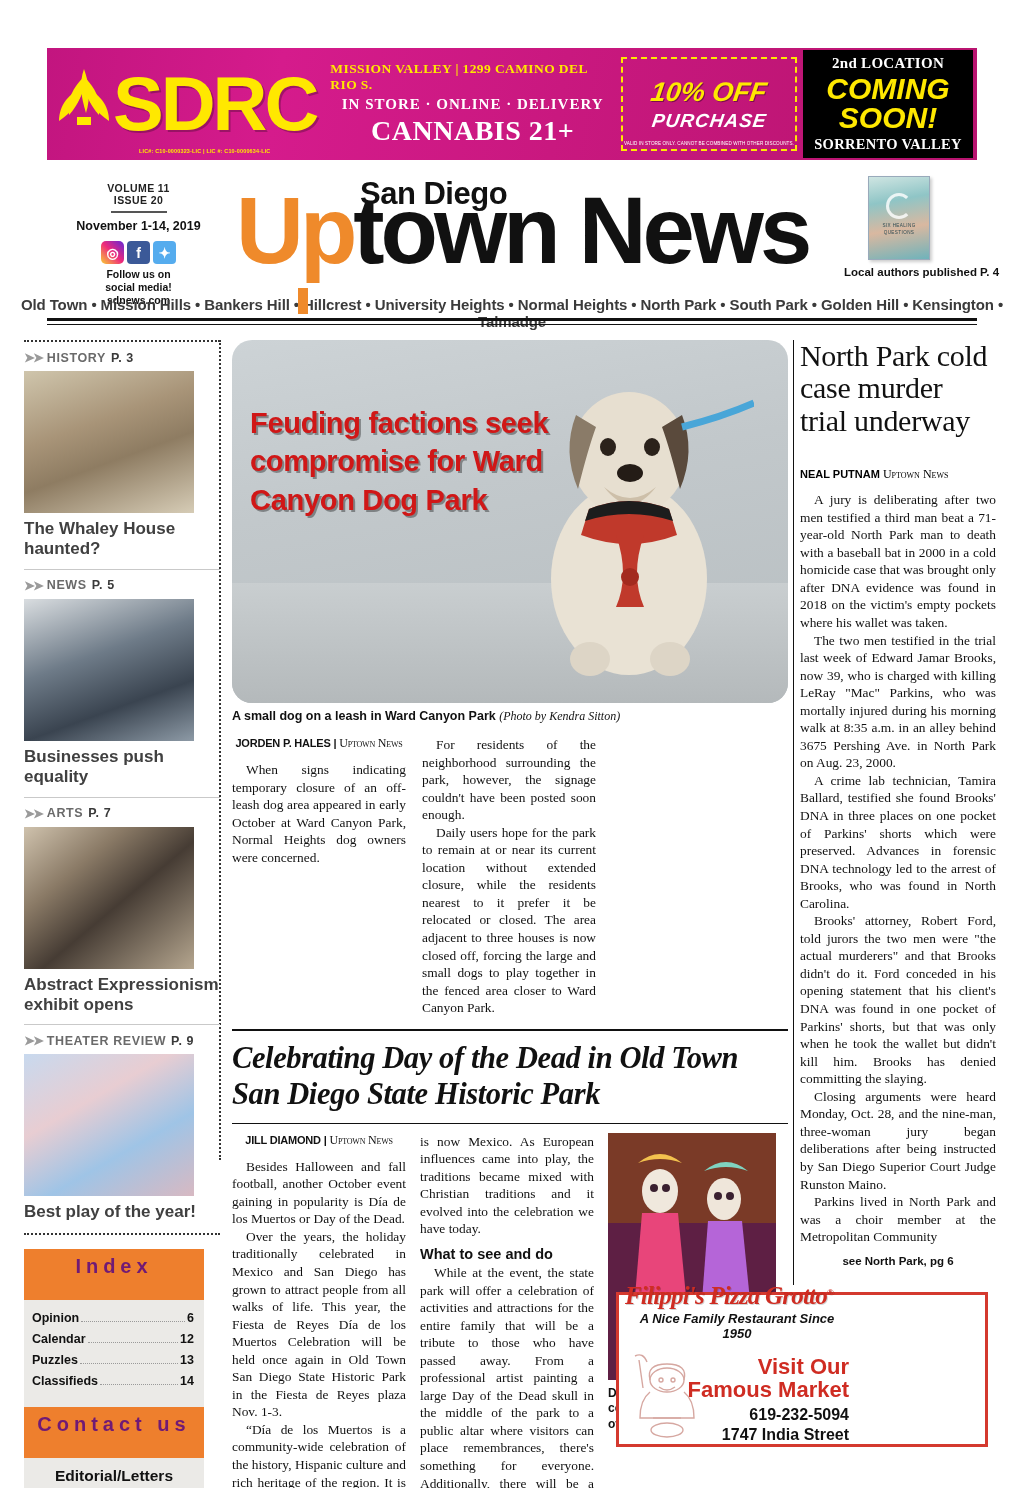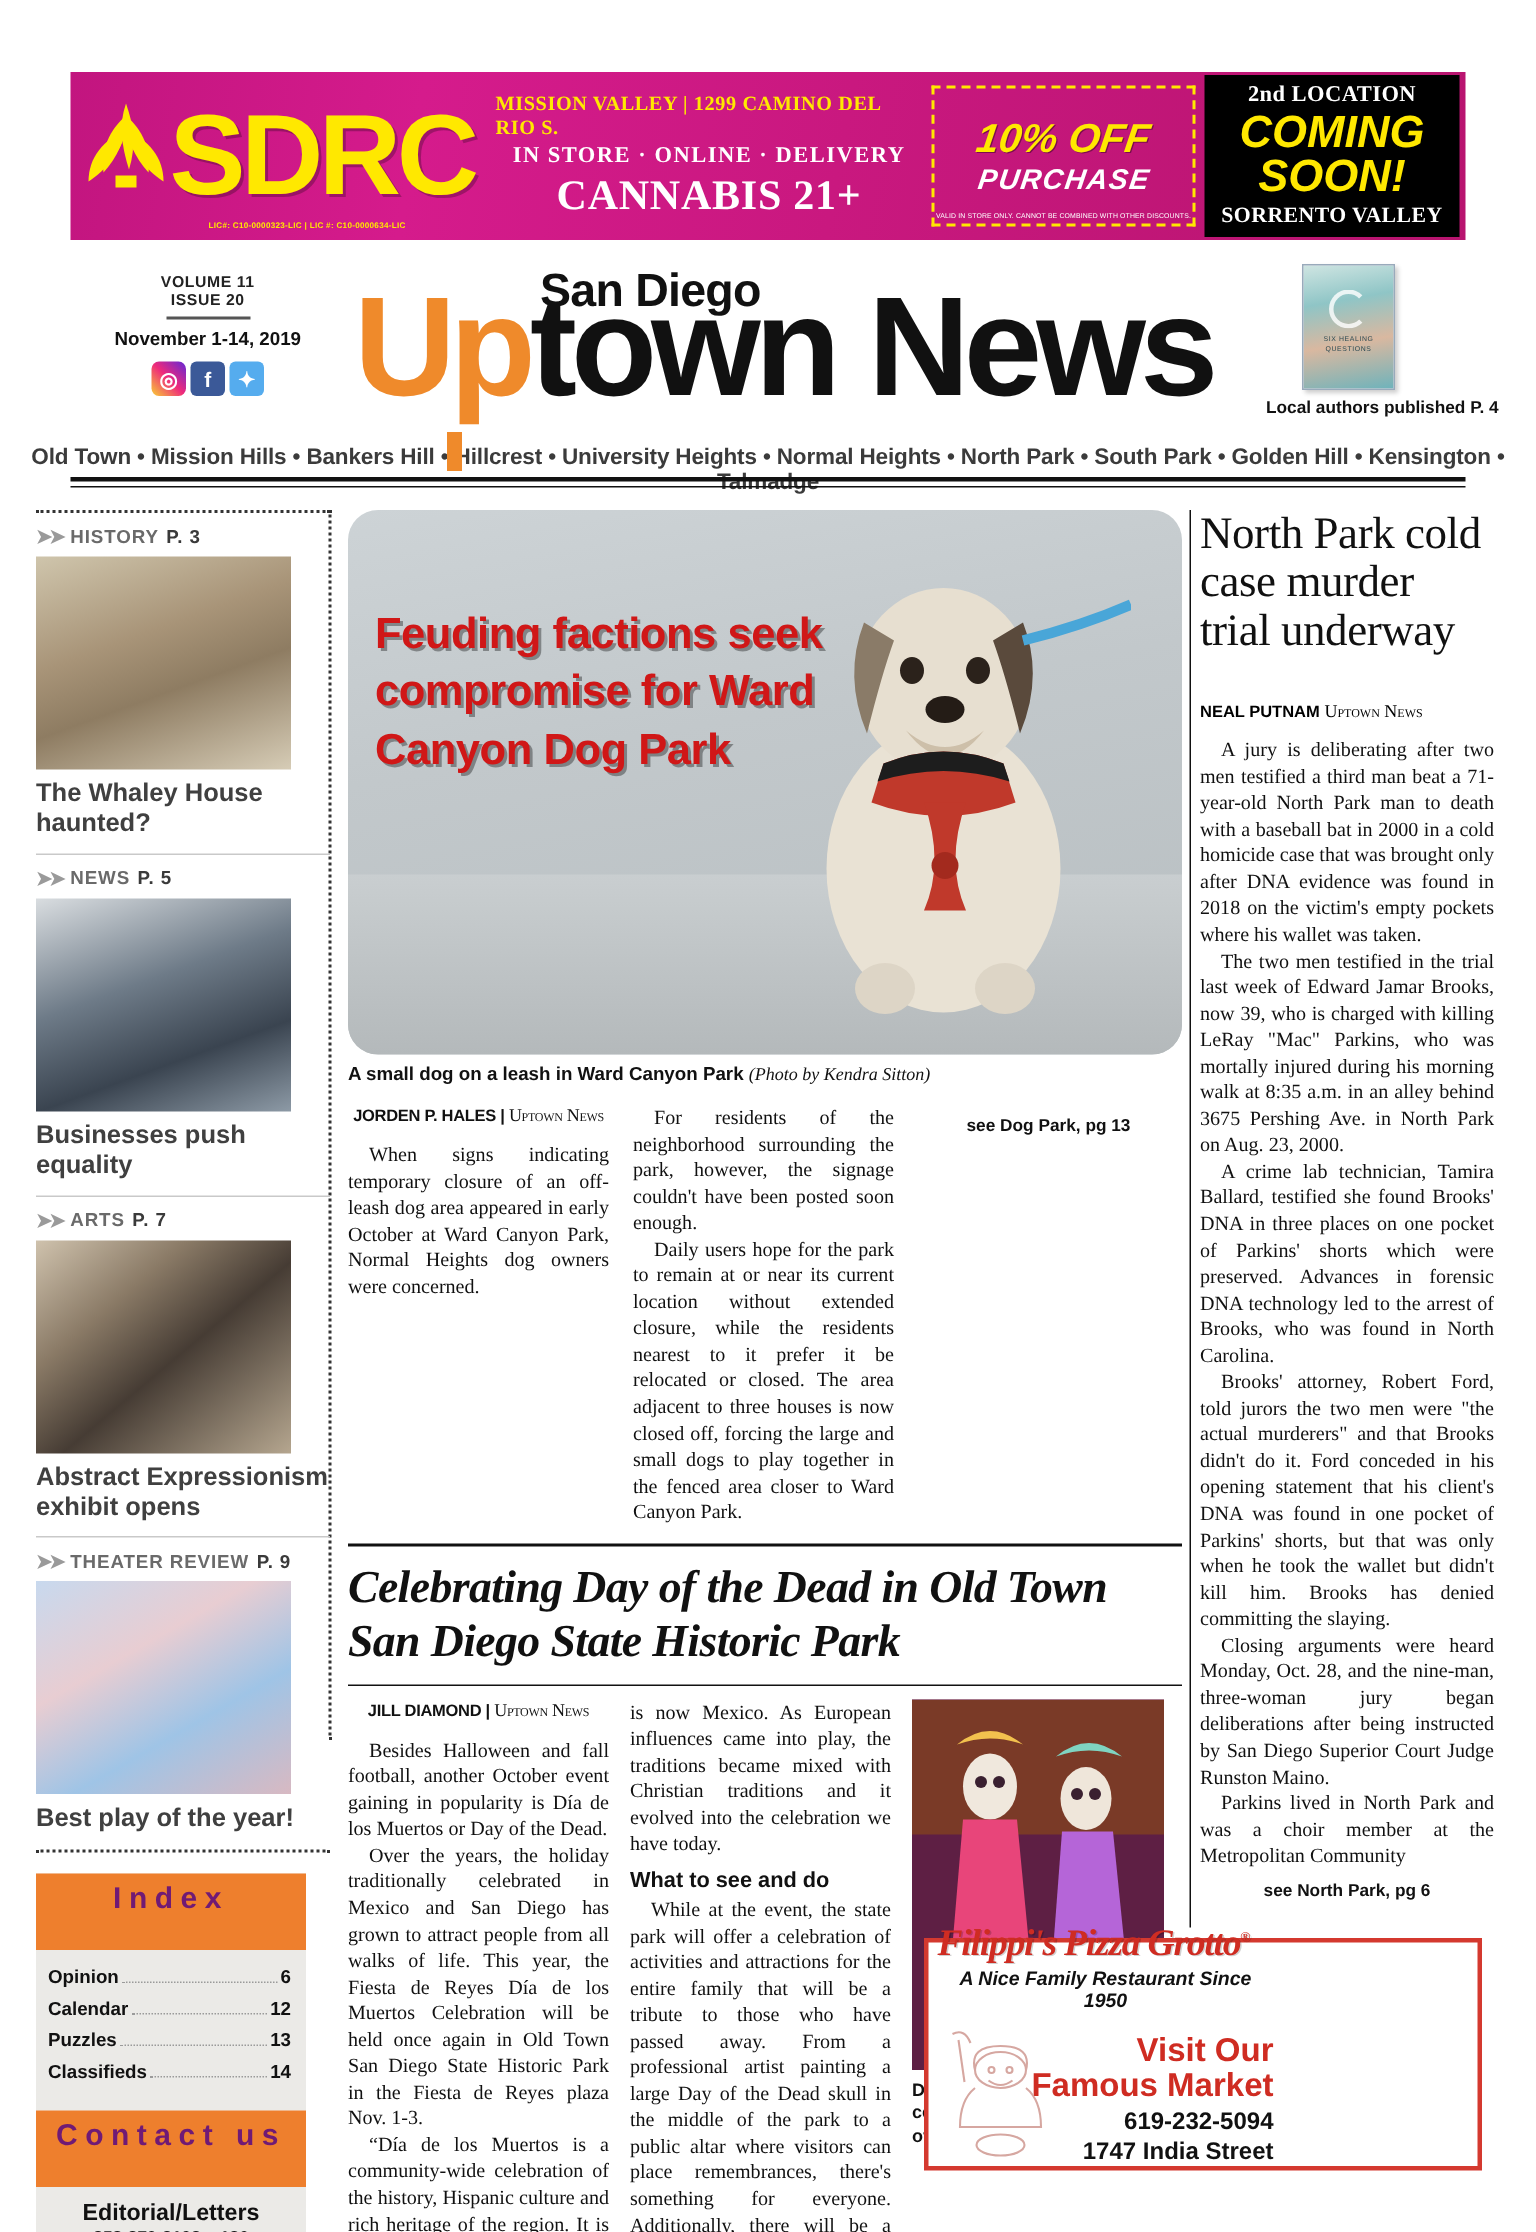--- a/index.html
+++ b/index.html
@@ -250,20 +250,25 @@
     <div class="vol-block">
       <div class="vol-line">VOLUME 11</div>
       <div class="vol-line">ISSUE 20</div>
       <div class="vol-rule"></div>
       <div class="vol-date">November 1-14, 2019</div>
       <div class="social">
         <span class="sico ig">◎</span>
         <span class="sico fb">f</span>
         <span class="sico tw">✦</span>
       </div>
+      <div class="follow">
+        <div>Follow us on</div>
+        <div>social media!</div>
+        <div>sdnews.com</div>
+      </div>
     </div>
 
     <div class="logo-wrap">
       <div class="logo-sd">San Diego</div>
       <div class="logo-main"><span class="logo-up">Up</span><span>town News</span></div>
     </div>
 
     <div class="book-ad">
       <div class="book-cover">
         <div class="book-spiral"></div>
@@ -403,24 +408,20 @@
         <div class="byline">
           <span>JORDEN P. HALES</span>
           <span>|</span>
           <span class="pub">Uptown News</span>
         </div>
         <p class="body first">When signs indicating temporary closure of an off-leash dog area appeared in early October at Ward Canyon Park, Normal Heights dog owners were concerned.</p>
       </div>
       <div class="c">
         <p class="body">For residents of the neighborhood surrounding the park, however, the signage couldn't have been posted soon enough.</p>
         <p class="body">Daily users hope for the park to remain at or near its current location without extended closure, while the residents nearest to it prefer it be relocated or closed. The area adjacent to three houses is now closed off, forcing the large and small dogs to play together in the fenced area closer to Ward Canyon Park.</p>
-      </div>
-      <div class="c">
-        <p class="body" style="text-indent:0"></p>
-        <div class="jump">see Dog Park, pg 13</div>
       </div>
     </div>
 
     <div class="mid-rule"></div>
     <div class="dday-head">Celebrating Day of the Dead in Old Town San Diego State Historic Park</div>
     <div class="dday-rule"></div>
 
     <div class="dday-cols">
       <div class="c">
         <div class="byline">

